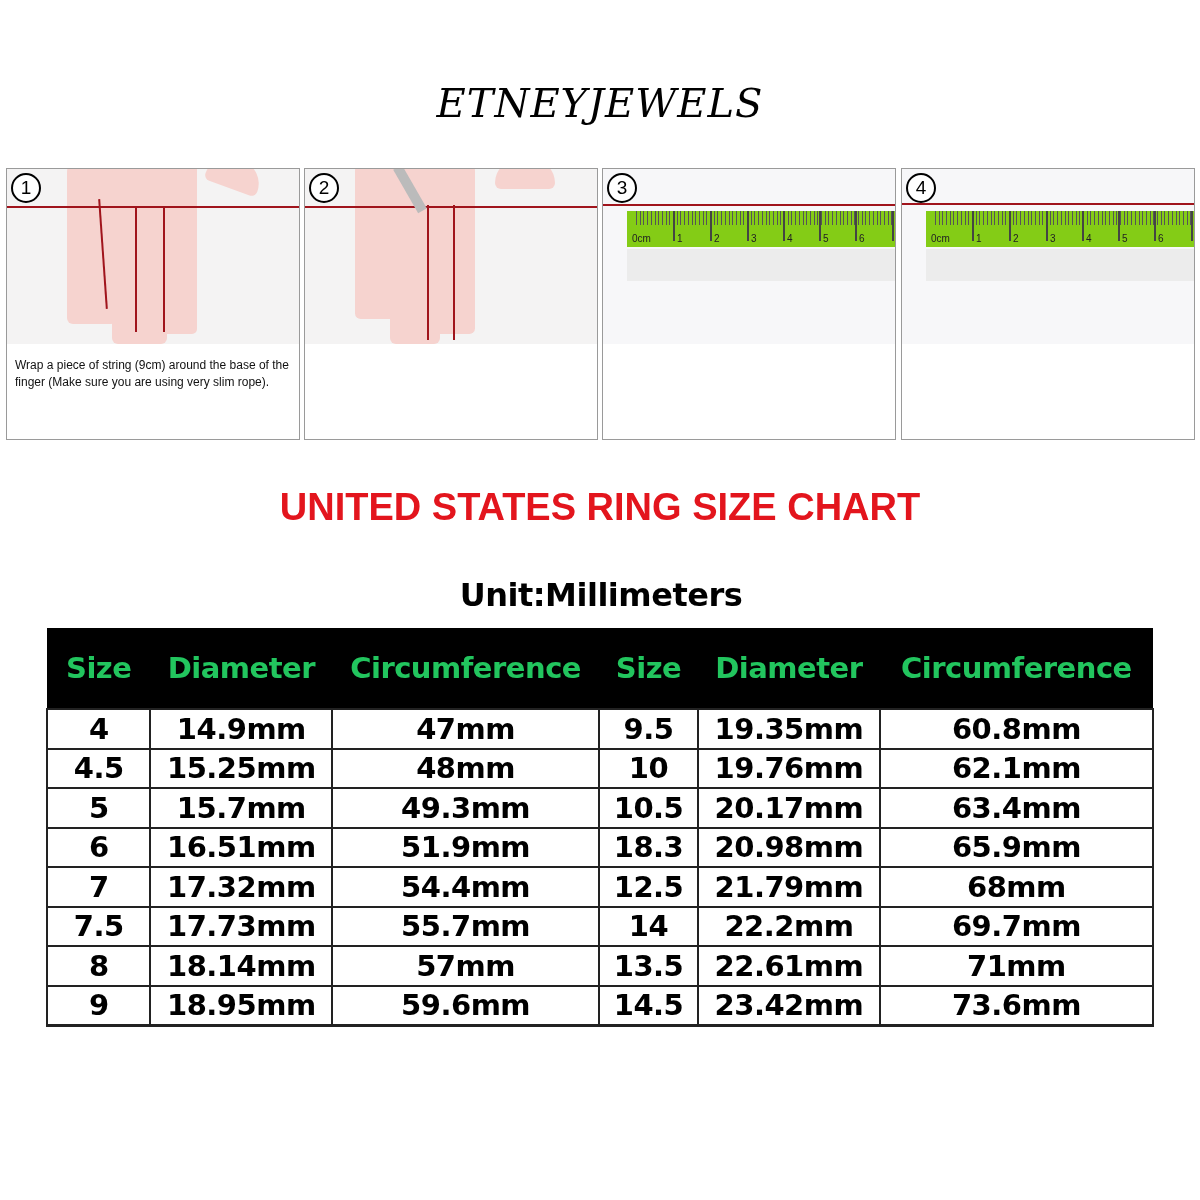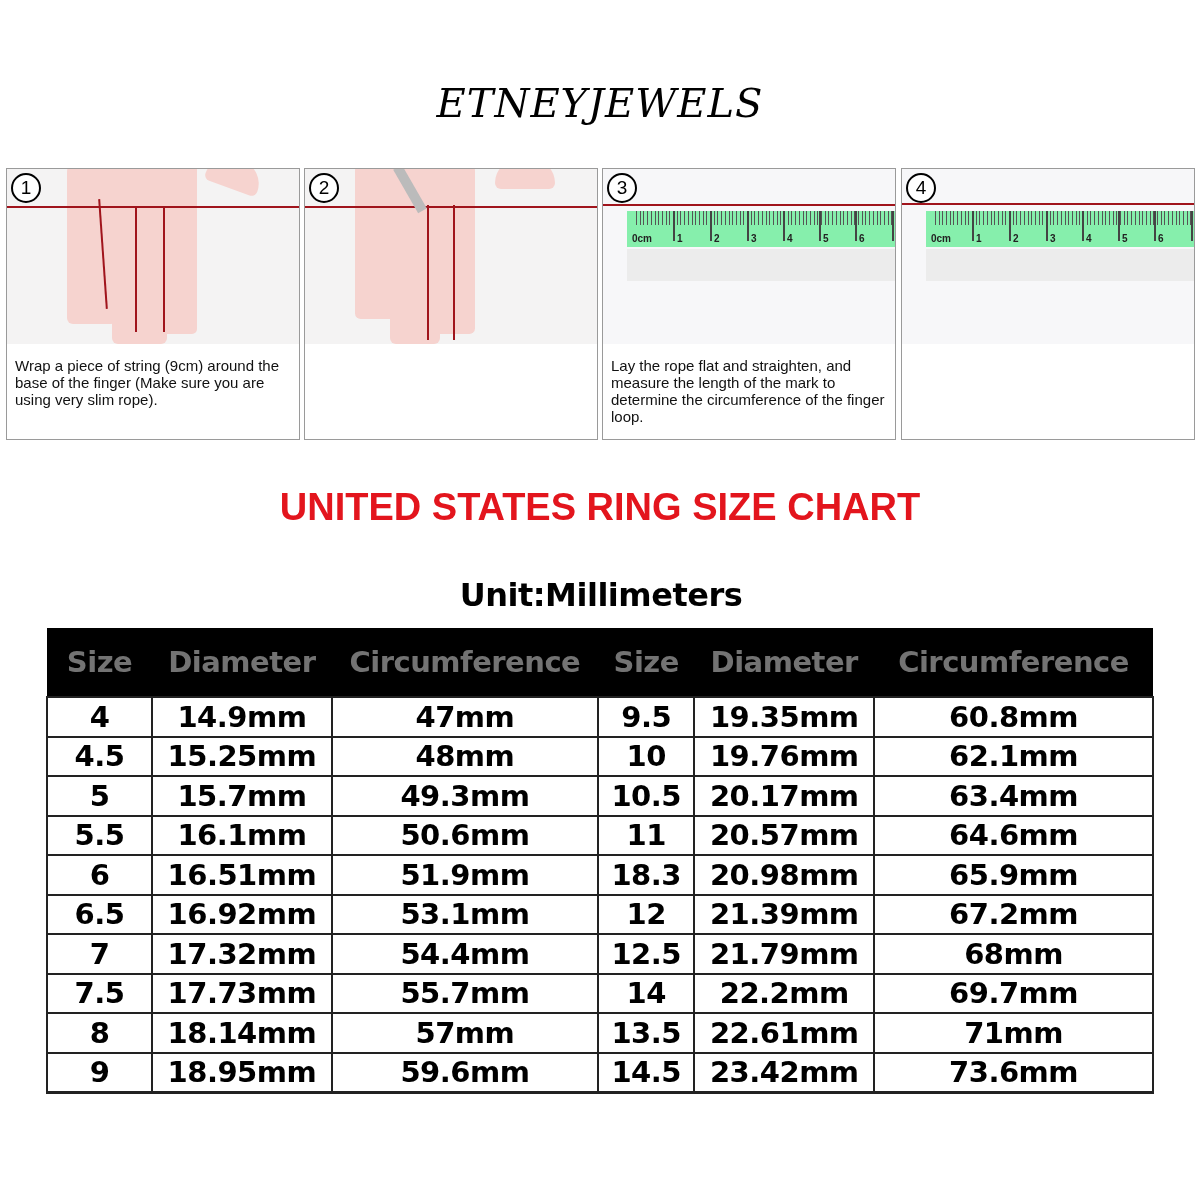--- a/index.html
+++ b/index.html
@@ -16,23 +16,23 @@
   }
   .step .photo { position: absolute; left: 0; top: 0; width: 100%; height: 175px; background: #f4f3f3; overflow: hidden; }
   .step .num {
     position: absolute; left: 4px; top: 4px; width: 26px; height: 26px; border: 2.5px solid #000; border-radius: 50%;
     background: #fff; font-size: 19px; line-height: 26px; text-align: center; z-index: 3; font-family: "Liberation Sans", sans-serif;
   }
   .step .rope { position: absolute; left: 0; top: 37px; width: 100%; height: 2px; background: #a0141c; z-index: 2; }
   .finger { position: absolute; background: #f6d3cf; border-radius: 24px 24px 6px 6px; }
   .vrope { position: absolute; width: 2px; background: #a0141c; z-index: 2; }
   .step .text {
-    position: absolute; left: 8px; top: 188px; right: 6px; font-size: 15px; line-height: 17px; color: #111;
-  }
-  .ruler { position: absolute; left: 24px; top: 42px; width: 268px; height: 36px; background: #86efac; font-weight: bold; }
+    position: absolute; left: 8px; top: 188px; right: 6px; font-size: 12px; line-height: 17px; color: #111;
+  }
+  .ruler { position: absolute; left: 24px; top: 42px; width: 268px; height: 36px; background: #84cc16; }
   .ruler-shade { position: absolute; left: 24px; top: 80px; width: 268px; height: 32px; background: #ececec; }
   .ticks {
     position: absolute; left: 9px; top: 0; width: 258px; height: 14px;
     background: repeating-linear-gradient(90deg, #555 0 1px, transparent 1px 3.7px);
   }
   .tick-major { position: absolute; top: 0; width: 1.5px; height: 30px; background: #444; }
   .tick-label { position: absolute; top: 22px; font-size: 10px; color: #222; }
 
   .chart-title {
     position: absolute; top: 486px; left: 0; width: 1200px; text-align: center;
@@ -41,22 +41,22 @@
   .unit-title {
     position: absolute; top: 576px; left: 0; width: 1202px; text-align: center;
     font-family: "DejaVu Sans", sans-serif; font-weight: bold; font-size: 32px; letter-spacing: -0.5px;
   }
 
   table.size-table {
     position: absolute; top: 628px; left: 46px; width: 1108px; border-collapse: collapse;
     font-family: "DejaVu Sans", sans-serif; font-weight: bold;
   }
   .size-table th {
-    background: #000; color: #737373; font-size: 29px; height: 56px; font-weight: bold; letter-spacing: -0.5px;
-    padding: 6px; text-align: center;
+    background: #000; color: #22c55e; font-size: 29px; height: 56px; font-weight: bold; letter-spacing: -0.5px;
+    padding: 12px; text-align: center;
   }
   .size-table td {
     border: 2px solid #222; font-size: 29px; height: 37.5px; padding: 0; text-align: center; letter-spacing: -0.5px;
   }
   .size-table tr:last-child td { border-bottom: 3px solid #222; }
   .c-size { width: 107px; }
   .c-dia { width: 178px; }
   .c-circ { width: 266px; }
   .c-size2 { width: 94px; }
   .c-dia2 { width: 178px; }
@@ -114,21 +114,20 @@
         <span class="tick-label" style="left:87px;">2</span>
         <span class="tick-label" style="left:124px;">3</span>
         <span class="tick-label" style="left:160px;">4</span>
         <span class="tick-label" style="left:196px;">5</span>
         <span class="tick-label" style="left:232px;">6</span>
       </div>
       <div class="ruler-shade"></div>
     </div>
     <div class="rope" style="top:35px;"></div>
     <div class="num">3</div>
-    <div class="text" style="left:8px;">Lay the rope flat and straighten, and measure the length of the mark to determine the circumference of the finger loop.</div>
   </div>
 
   <div class="step" style="left:895px;">
     <div class="photo" style="background:#f7f7f9;">
       <div class="ruler">
         <div class="ticks"></div>
         <div class="tick-major" style="left:46px;"></div>
         <div class="tick-major" style="left:83px;"></div>
         <div class="tick-major" style="left:120px;"></div>
         <div class="tick-major" style="left:156px;"></div>
@@ -183,44 +182,28 @@
       </tr>
       <tr>
         <td>5</td>
         <td>15.7mm</td>
         <td>49.3mm</td>
         <td>10.5</td>
         <td>20.17mm</td>
         <td>63.4mm</td>
       </tr>
       <tr>
-        <td>5.5</td>
-        <td>16.1mm</td>
-        <td>50.6mm</td>
-        <td>11</td>
-        <td>20.57mm</td>
-        <td>64.6mm</td>
-      </tr>
-      <tr>
         <td>6</td>
         <td>16.51mm</td>
         <td>51.9mm</td>
         <td>18.3</td>
         <td>20.98mm</td>
         <td>65.9mm</td>
       </tr>
       <tr>
-        <td>6.5</td>
-        <td>16.92mm</td>
-        <td>53.1mm</td>
-        <td>12</td>
-        <td>21.39mm</td>
-        <td>67.2mm</td>
-      </tr>
-      <tr>
         <td>7</td>
         <td>17.32mm</td>
         <td>54.4mm</td>
         <td>12.5</td>
         <td>21.79mm</td>
         <td>68mm</td>
       </tr>
       <tr>
         <td>7.5</td>
         <td>17.73mm</td>

